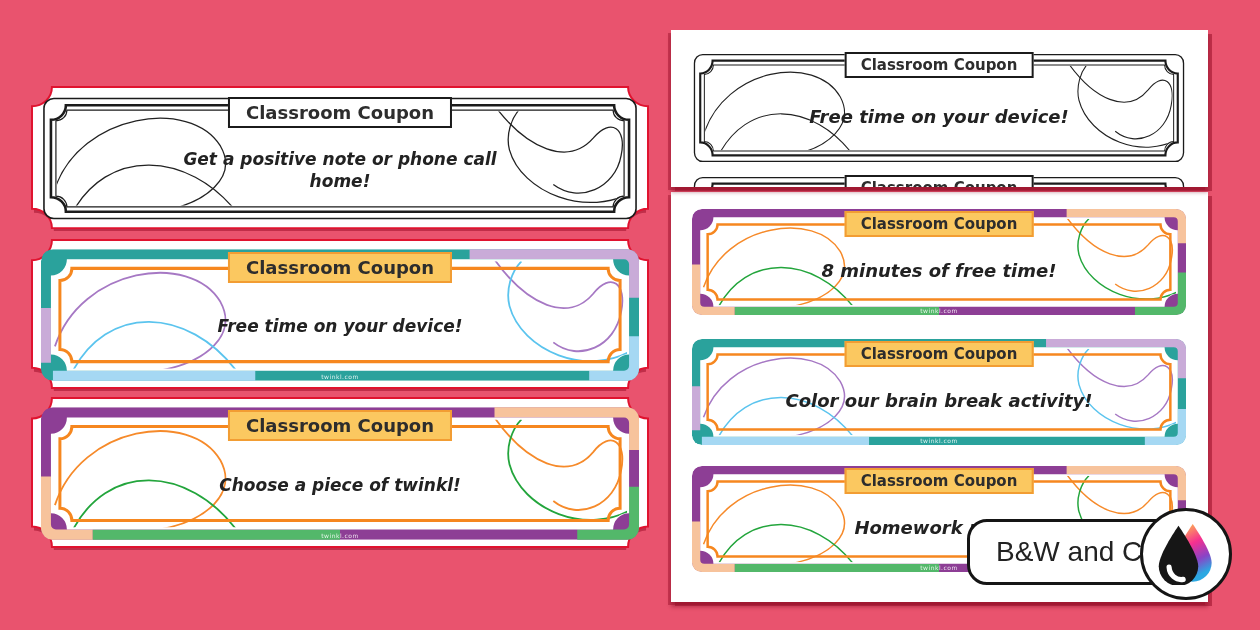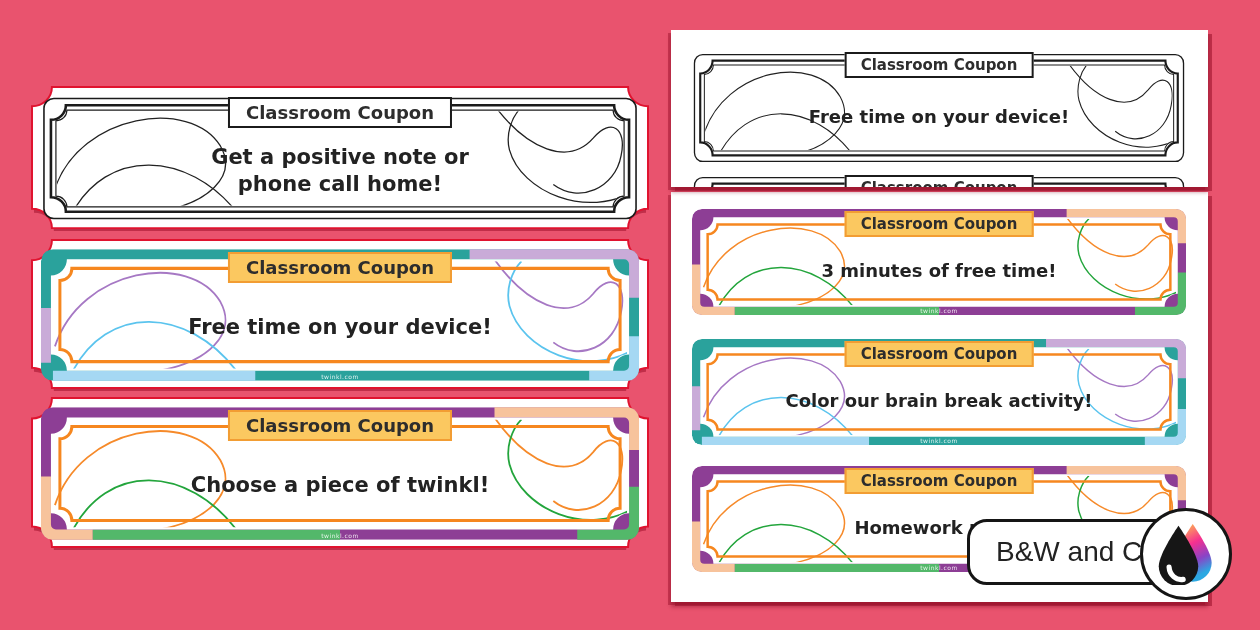--- a/index.html
+++ b/index.html
@@ -19,29 +19,29 @@
 
   .coupon-label{position:absolute;left:50%;transform:translateX(-50%);z-index:2;
                 white-space:nowrap;font-weight:bold;color:#2d2d2d;text-align:center;
                 padding:3px 16px;box-sizing:border-box;}
   .theme-teal .coupon-label,.theme-purple .coupon-label{
                 background:var(--label-fill);border:2.5px solid var(--label-border);}
   .theme-bw .coupon-label{background:#fff;border:2.5px solid #1b1b1b;}
 
   .coupon-message{position:absolute;left:10%;right:10%;z-index:2;display:flex;
                   align-items:center;justify-content:center;text-align:center;
-                  font-weight:bold;color:#222;line-height:1.25;}
+                  font-weight:bold;color:#222;line-height:1.25;font-style:italic;}
   .coupon-watermark{position:absolute;left:50%;transform:translateX(-50%);z-index:2;
                   font-size:6px;letter-spacing:.5px;color:rgba(255,255,255,.85);}
 
   
   .sticker{z-index:4;}
   .sticker .coupon-label{top:13px;font-size:18px;}
   .sticker.theme-bw .coupon-label{top:11px;}
-  .sticker .coupon-message{top:44px;bottom:20px;font-size:21px;}
+  .sticker .coupon-message{top:44px;bottom:20px;font-size:17px;}
   .sticker .coupon-watermark{bottom:11px;}
   #lcoupon-0 .coupon-message{left:24%;right:24%;}
 
   
   .sheet .coupon-label{top:2px;font-size:15px;padding:2px 14px;}
   .sheet .theme-bw .coupon-label{top:0;}
   .sheet .coupon-message{top:26px;bottom:8px;font-size:18px;}
   .sheet .coupon-watermark{bottom:1px;}
 
   
@@ -225,21 +225,21 @@
                 <path d="M 14,96 C 40,18 150,2 180,52 C 198,84 166,112 118,120" stroke="#F68A2A"></path>
                 <path d="M 30,124 C 66,52 148,58 196,120 C 206,133 220,140 242,138" stroke="#23A53C"></path>
                 <path d="M 452,6 C 488,58 530,72 554,44 C 572,22 588,34 582,62 C 576,96 540,112 514,92" stroke="#F68A2A"></path>
                 <path d="M 596,98 C 548,128 482,100 470,56 C 466,40 472,22 482,12" stroke="#23A53C"></path>
               </g>
               <path d="M 31,19 H 569 A 12,12 0 0 0 581,31 V 99 A 12,12 0 0 0 569,111 H 31 A 12,12 0 0 0 19,99 V 31 A 12,12 0 0 0 31,19 Z" fill="none" stroke="#F6871F" stroke-width="3"></path>
             </g>
           </svg>
         </div>
       <div class="coupon-label">Classroom Coupon</div>
-      <div class="coupon-message">3 minutes of free time!</div>
+      <div class="coupon-message">8 minutes of free time!</div>
       <div class="coupon-watermark">twinkl.com</div>
     </div>
     <div class="coupon theme-teal" style="left:21px;top:147px;width:494px;height:106px;">
       <div class="coupon-art">
           <svg viewBox="0 0 600 130" preserveAspectRatio="none">
             <g transform="translate(0,0)">
               <clipPath id="cb7">
                 <rect x="0" y="0" width="600" height="130" rx="12"></rect>
               </clipPath>
               <g clip-path="url(#cb7)">

